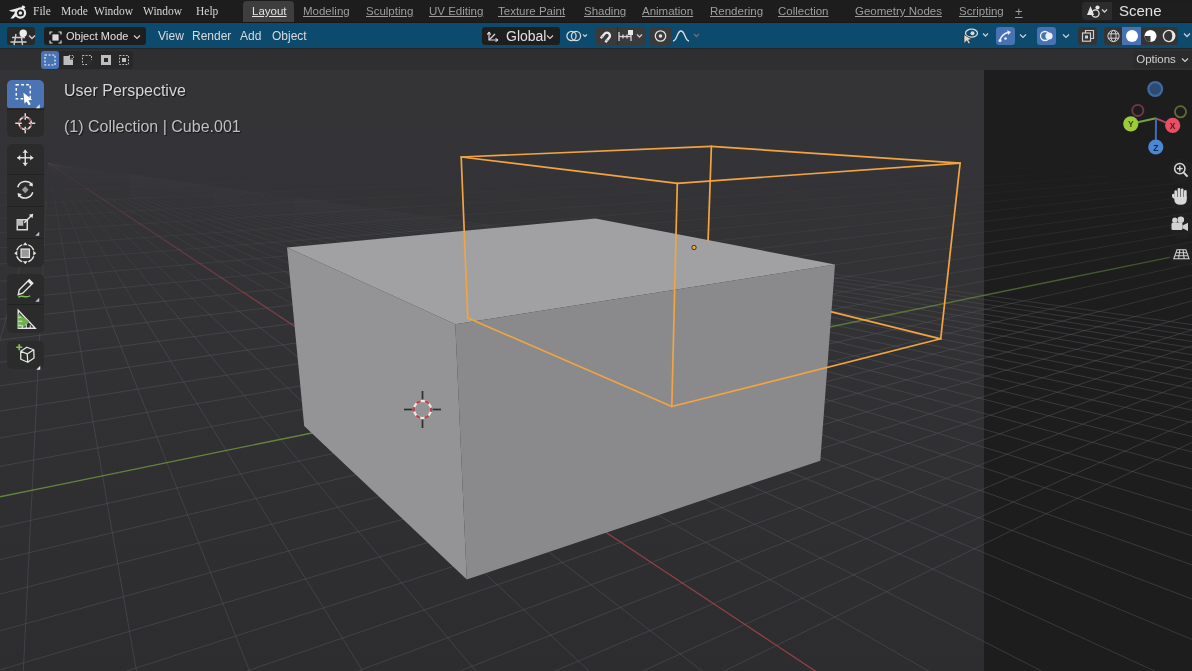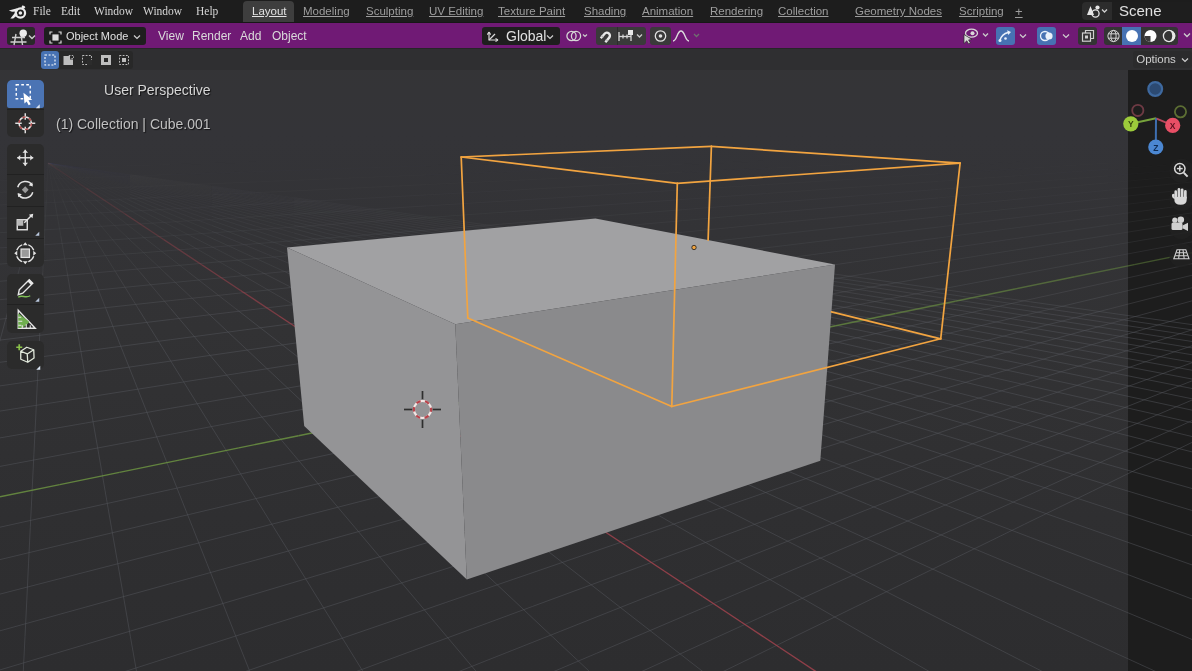--- a/index.html
+++ b/index.html
@@ -4,30 +4,30 @@
 <style>
   * { margin:0; padding:0; box-sizing:border-box; }
   html,body { width:1192px; height:671px; overflow:hidden; background:#1d1d1d;
     font-family:"Liberation Sans", sans-serif; }
   #app { position:absolute; top:0; left:0; width:1192px; height:671px; }
   .abs { position:absolute; }
   .menu { position:absolute; top:0; height:22px; line-height:22px; font-size:11.5px; color:#d5d5d5;font-family:Liberation Serif, serif; }
   .tab { position:absolute; top:0; height:22px; line-height:23px; font-size:11.5px; color:#9d9d9d;text-decoration:underline; }
   .tabactive { color:#e3e3e3; }
   #topbar { position:absolute; top:0; left:0; width:1192px; height:22px; background:#1d1d1d; }
-  #header { position:absolute; top:22px; left:0; width:1192px; height:26px; background:#701a75;
+  #header { position:absolute; top:22px; left:0; width:1192px; height:26px; background:#0c4a6e;
             border-top:1px solid #171717; }
-  #viewport { position:absolute; top:48px; left:0; width:1128px; height:623px;
+  #viewport { position:absolute; top:48px; left:0; width:984px; height:623px;
       background:linear-gradient(180deg,#343436 0%,#343438 14%,#323234 45%,#2f2f31 75%,#2d2d2f 100%);padding-left:32px; }
   #toolsettings { position:absolute; top:0px; left:0; width:1192px; height:22px; background:#2f2f31;
             border-top:1px solid #262628; }
   .hmenu { position:absolute; top:0; height:26px; line-height:26px; font-size:12px; color:#dadada; }
   .ddown { position:absolute; background:#1e1e1e; border-radius:3px; height:18px; top:4px; }
-  #viewtext { position:absolute; left:56px; top:34px; color:#d6d6d6; font-size:14px;
-     text-shadow:1px 1px 1px rgba(0,0,0,0.65);text-align:right; }
+  #viewtext { position:absolute; left:64px; top:34px; color:#d6d6d6; font-size:16px;
+     text-shadow:1px 1px 1px rgba(0,0,0,0.65); }
   #viewtext .l2 { margin-top:18px; color:#c0c0c0; }
 </style>
 </head>
 <body>
 <div id="app">
 
   <div id="viewport">
     <svg id="scene" width="1192" height="623" viewBox="0 48 1192 623" style="position:absolute;top:0;left:0">
 <line x1="48.1" y1="163.0" x2="44.5" y2="176.2" stroke="#54565b" stroke-opacity="0.04" stroke-width="1"></line>
 <line x1="44.5" y1="176.2" x2="40.9" y2="189.4" stroke="#54565b" stroke-opacity="0.08" stroke-width="1"></line>
@@ -1079,21 +1079,21 @@
     <svg class="abs" style="left:7px;top:2px" width="20" height="18" viewBox="0 0 20 18">
       <g>
 <circle cx="13.4" cy="11" r="4.7" fill="none" stroke="#ebebeb" stroke-width="2.2"></circle>
 <circle cx="13.4" cy="11" r="1.8" fill="#ebebeb"></circle>
 <path d="M15.2 3.6 Q17.6 3.4 18.4 5.2 Q17.2 7.4 15.0 6.9 Q13.8 5.4 15.2 3.6 Z" fill="#ebebeb"></path>
 <path d="M1.8 8.6 L10.2 6.2 Q11.6 7.6 10.6 9.4 L5 9.8 Z" fill="#ebebeb"></path>
 <path d="M3.4 16.4 L8.3 10.4 Q10.4 10.8 10.6 13.0 L6.2 16.6 Z" fill="#ebebeb"></path>
 </g>
     </svg>
     <span class="menu" style="left:33px">File</span>
-    <span class="menu" style="left:61px">Edit</span>
+    <span class="menu" style="left:61px">Mode</span>
     <span class="menu" style="left:94px">Window</span>
     <span class="menu" style="left:143px">Window</span>
     <span class="menu" style="left:196px">Help</span>
     <div class="abs" style="left:243px;top:1px;width:51px;height:21px;background:#3e3e3e;border-radius:4px 4px 0 0;"></div>
     <span class="tab tabactive" style="left:252px">Layout</span>
     <span class="tab" style="left:303px">Modeling</span>
     <span class="tab" style="left:366px">Sculpting</span>
     <span class="tab" style="left:429px">UV Editing</span>
     <span class="tab" style="left:498px">Texture Paint</span>
     <span class="tab" style="left:584px">Shading</span>

